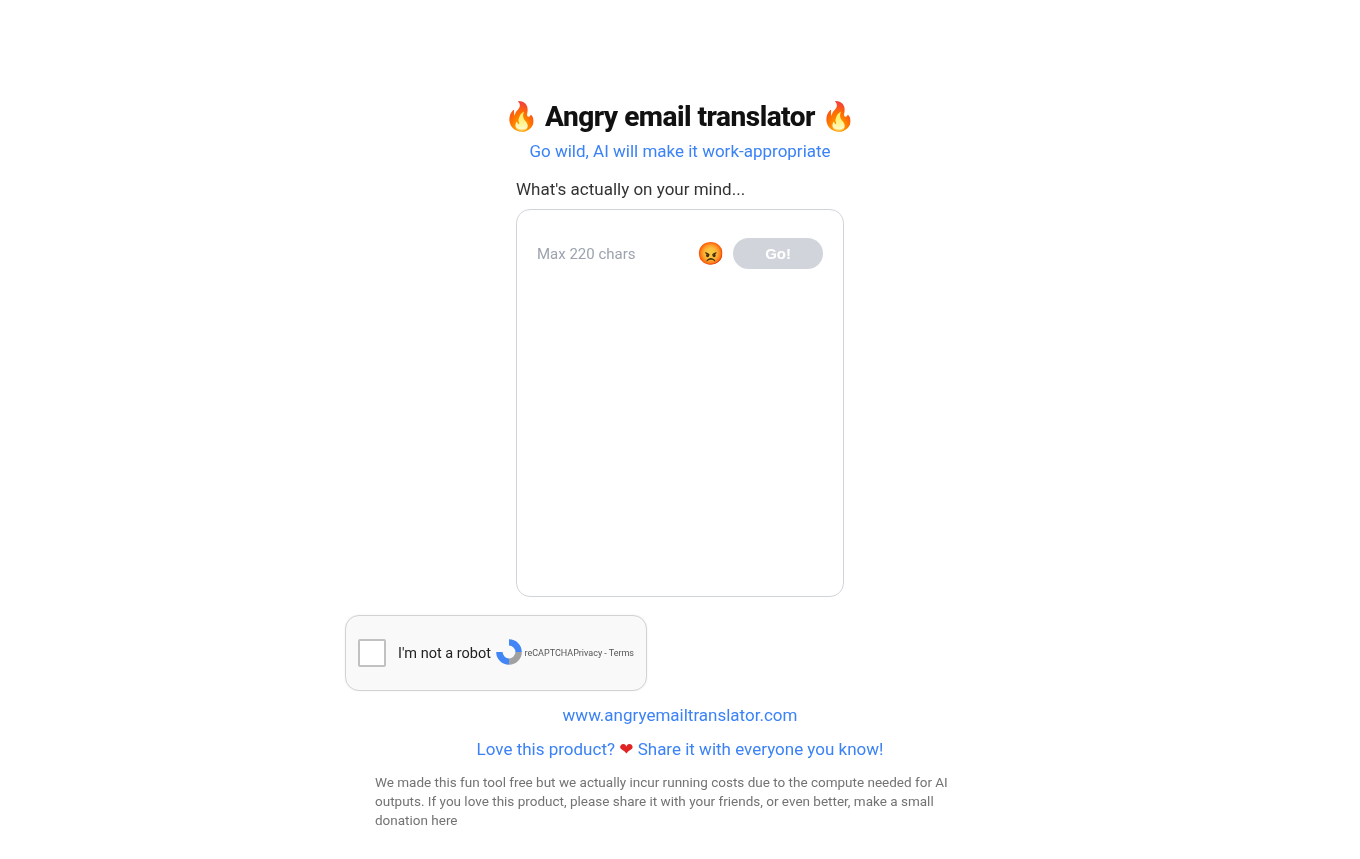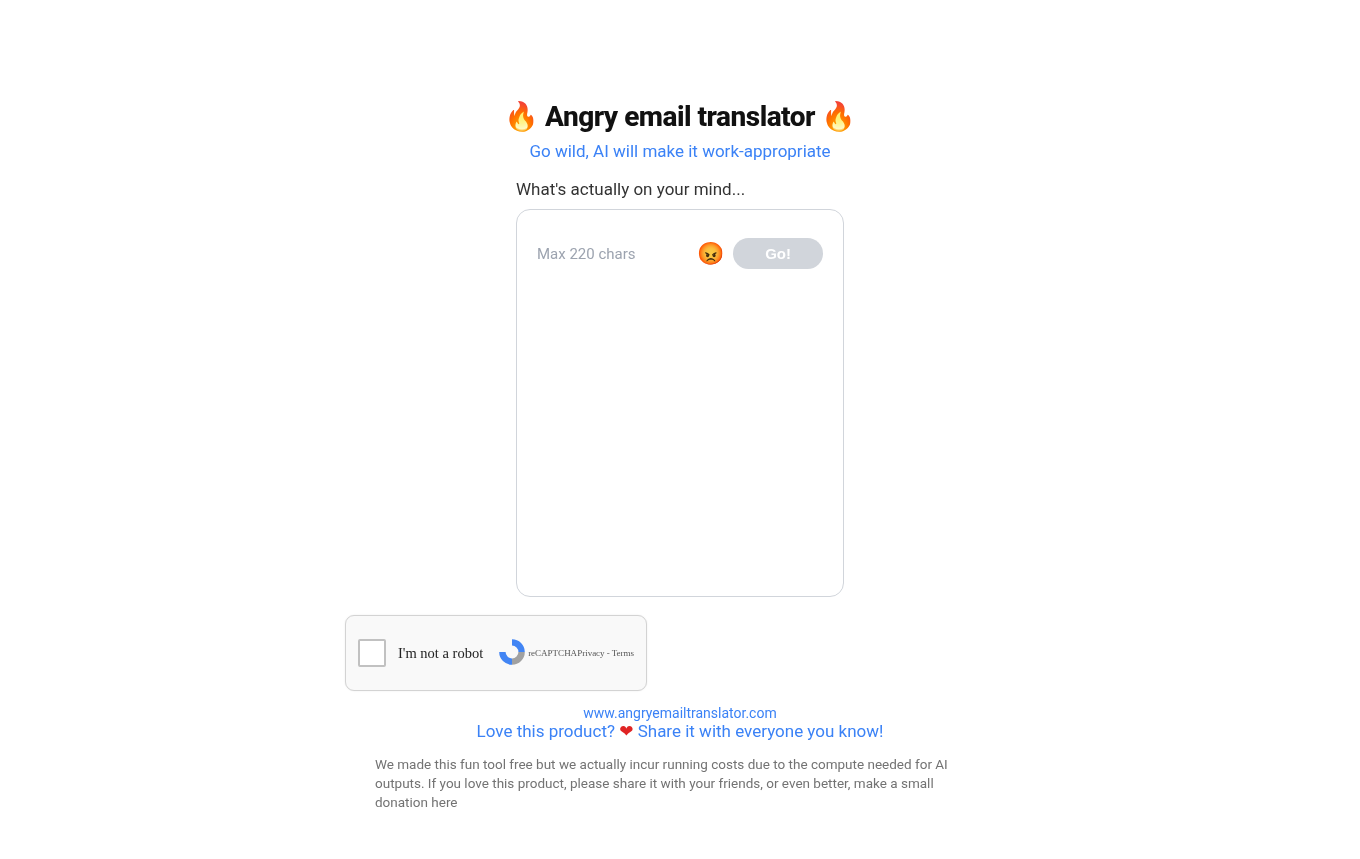--- a/index.html
+++ b/index.html
@@ -95,27 +95,26 @@
     width: 670px;
     display: flex;
     justify-content: flex-start;
     margin-top: 8px;
     margin-bottom: 14px;
   }
   .recaptcha {
     width: 302px;
     height: 76px;
     border: 1px solid #d3d3d3;
-    border-radius: 9px;
+    border-radius: 14px;
     background: #f9f9f9;
     display: flex;
     align-items: center;
     padding: 0 12px;
     box-shadow: 0 0 2px rgba(0,0,0,0.08);
-    font-family: Liberation Serif, serif;
   }
   .recaptcha-check {
     width: 28px;
     height: 28px;
     border: 2px solid #c1c1c1;
     border-radius: 2px;
     background: #fff;
     margin-right: 12px;
     cursor: pointer;
   }
@@ -129,22 +128,23 @@
     flex-direction: row;
     align-items: center;
     font-size: 9px;
     color: #555;
     line-height: 1.2;
   }
   .recaptcha-badge svg { margin-bottom: 2px; }
   .recaptcha-links { display: flex; gap: 2px; font-size: 9px; color: #555; justify-content: flex-end; }
   .recaptcha-links a { color: #555; text-decoration: none; }
   .site-url {
-    font-size: 14px;
+    font-size: 17px;
     color: #3b82f6;
+    margin-bottom: 14px;
   }
   .love-line {
     font-size: 17px;
     color: #3b82f6;
     margin-bottom: 14px;
   }
   .heart { color: #e02424; }
   .cost-text {
     font-size: 13.5px;
     color: #737373;

